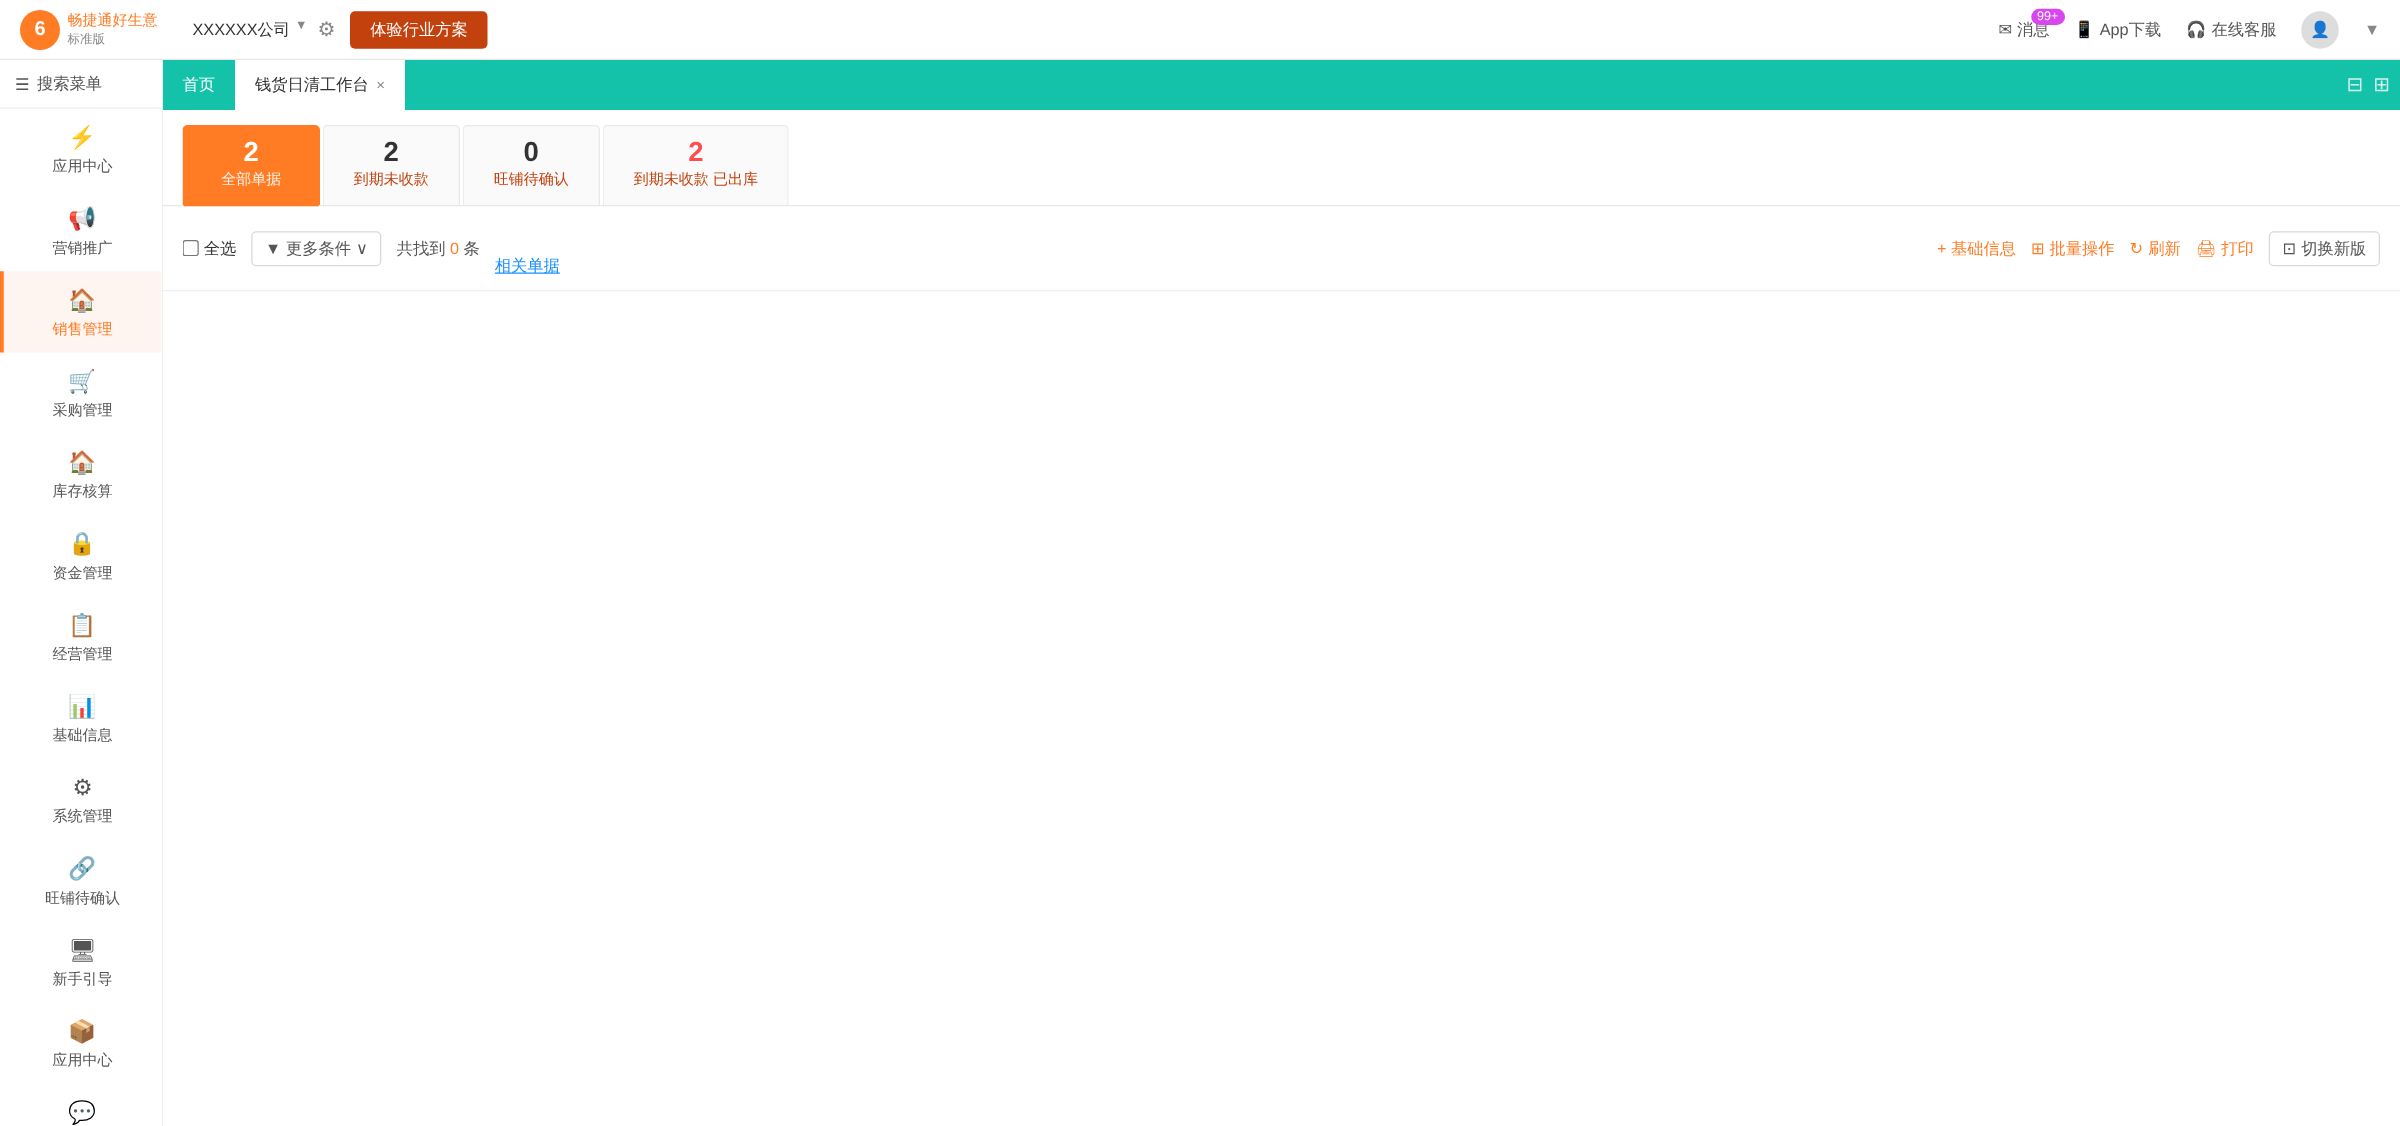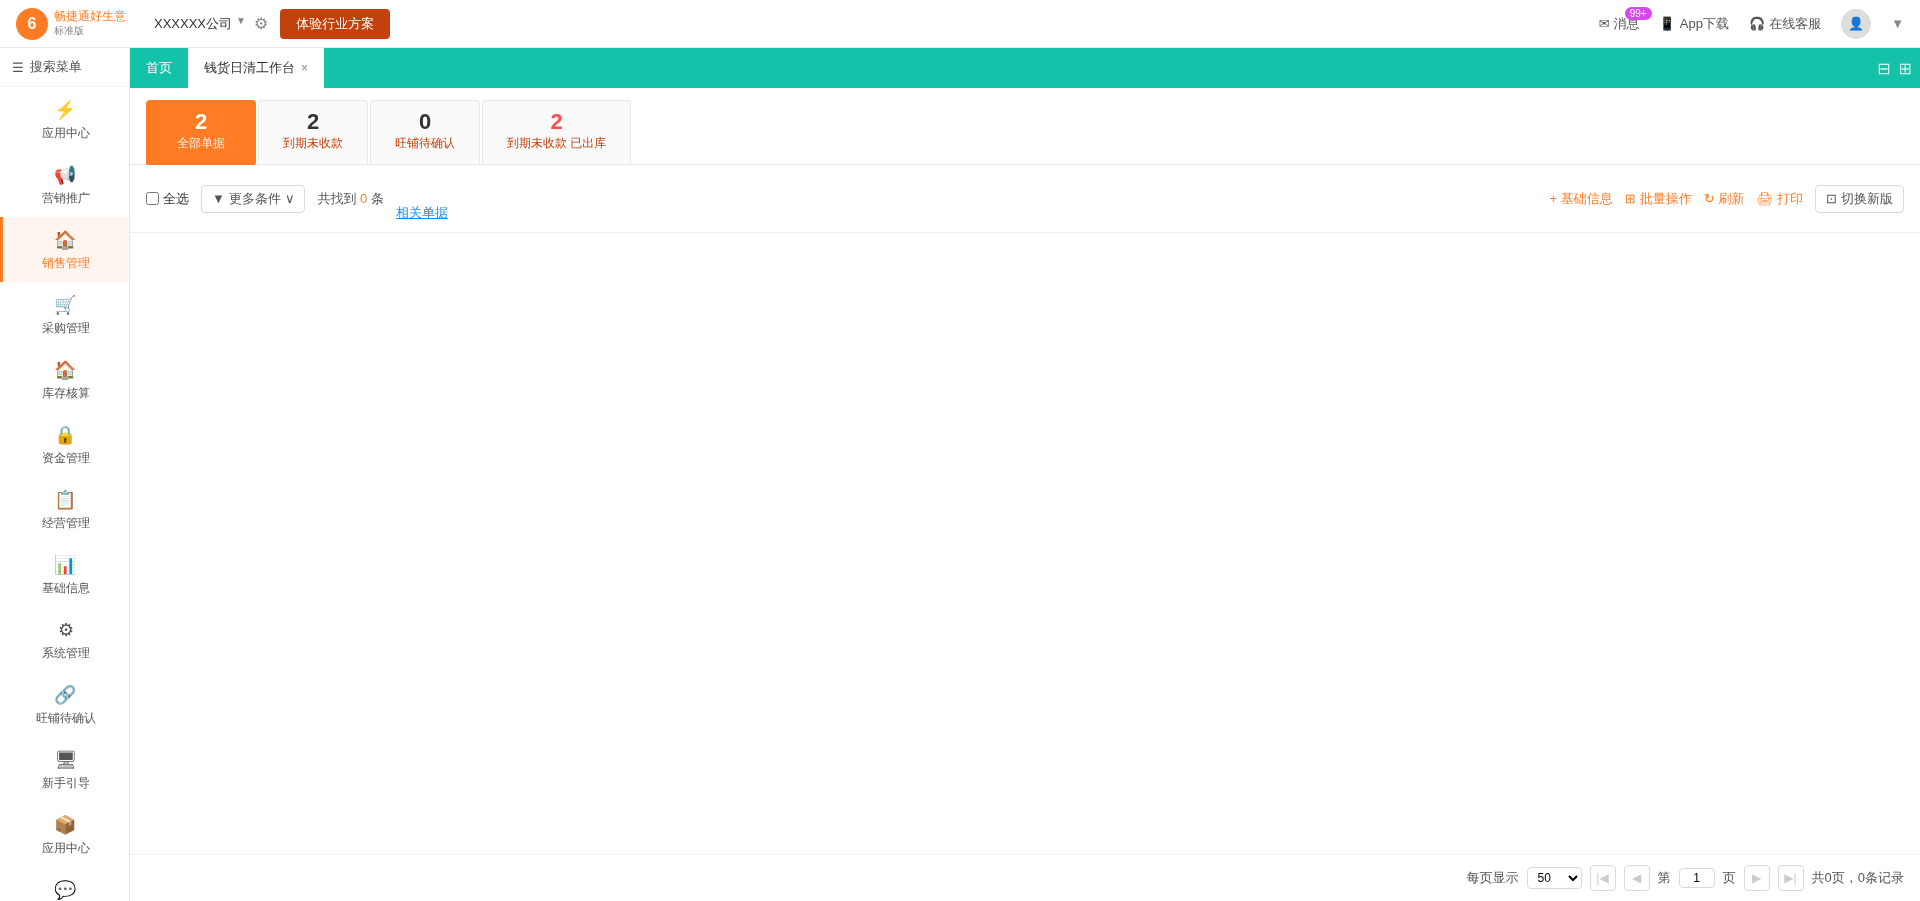--- a/index.html
+++ b/index.html
@@ -451,30 +451,14 @@
         <button class="btn-switch">
           <span>⊡</span>
           <span>切换新版</span>
         </button>
       </div>
     </div>
 
     <div class="table-area">
     </div>
 
-    <div class="pagination">
-      <span>每页显示</span>
-      <select class="page-size-select">
-        <option value="50">50</option>
-        <option value="100">100</option>
-        <option value="200">200</option>
-      </select>
-      <button class="page-nav-btn disabled">|◀</button>
-      <button class="page-nav-btn disabled">◀</button>
-      <span>第</span>
-      <input class="page-input" type="text" value="1" style="">
-      <span>页</span>
-      <button class="page-nav-btn disabled">▶</button>
-      <button class="page-nav-btn disabled">▶|</button>
-      <span>共0页，0条记录</span>
-    </div>
   </div>
 </div>
 
 </body></html>

